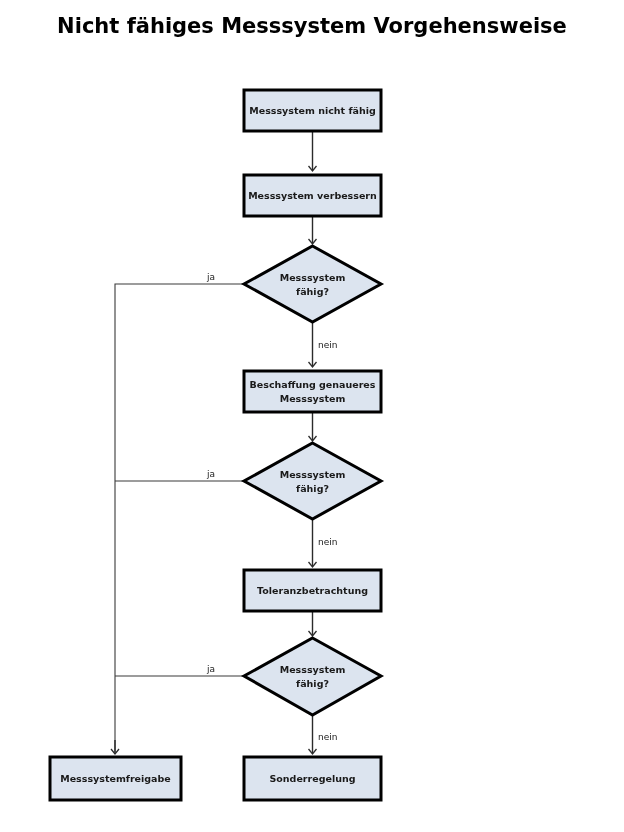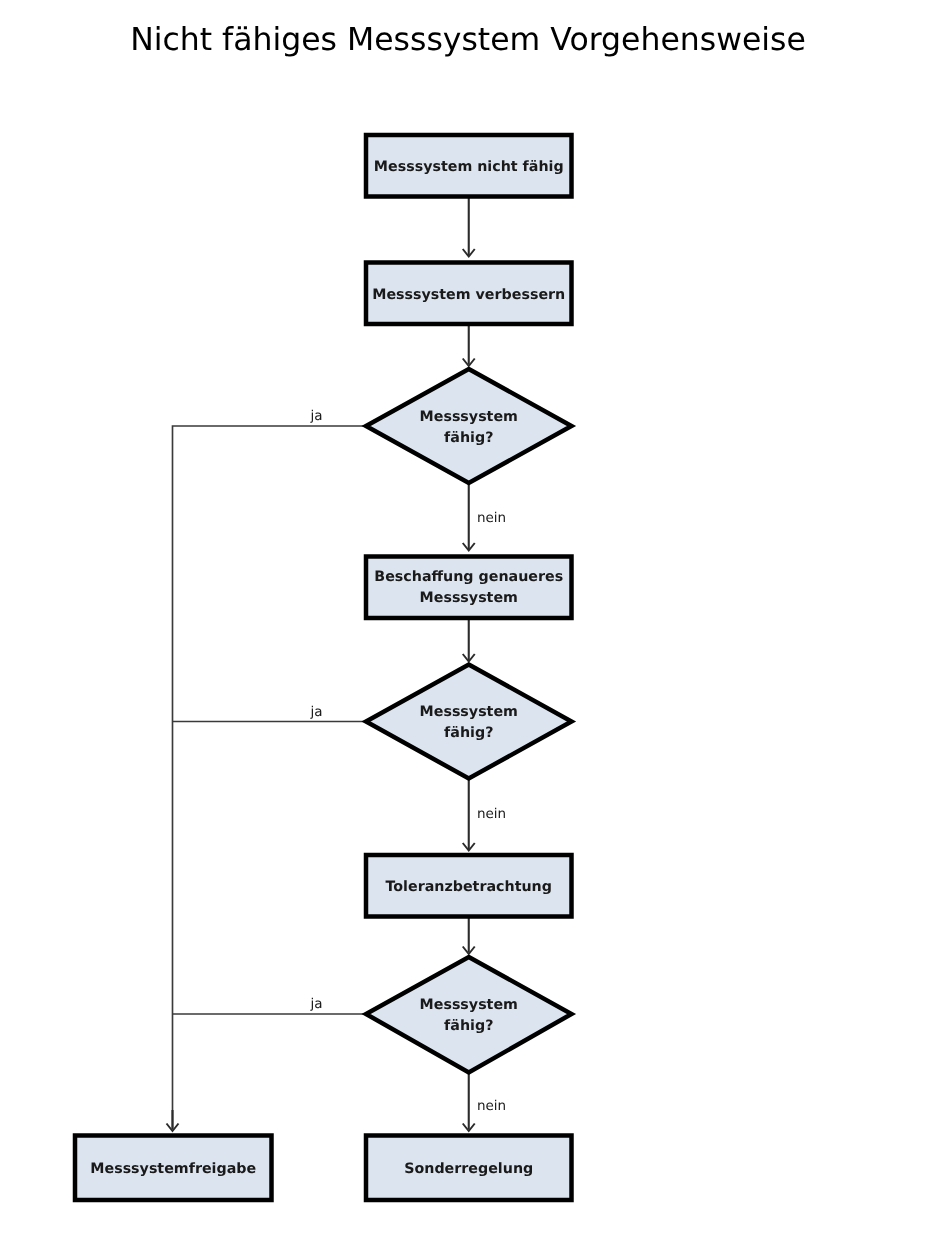--- a/index.html
+++ b/index.html
@@ -21,21 +21,21 @@
     height: 832px;
   }
   #chart-title {
     position: absolute;
     left: 0;
     top: 14px;
     width: 624px;
     text-align: center;
     font-family: "DejaVu Sans", sans-serif;
     font-size: 21px;
-    font-weight: normal;
+    font-weight: bold;
     color: #000000;
     letter-spacing: 0px;
     white-space: nowrap;
   }
   svg#flow {
     position: absolute;
     left: 0; top: 0;
     width: 624px;
     height: 832px;
     display: block;

